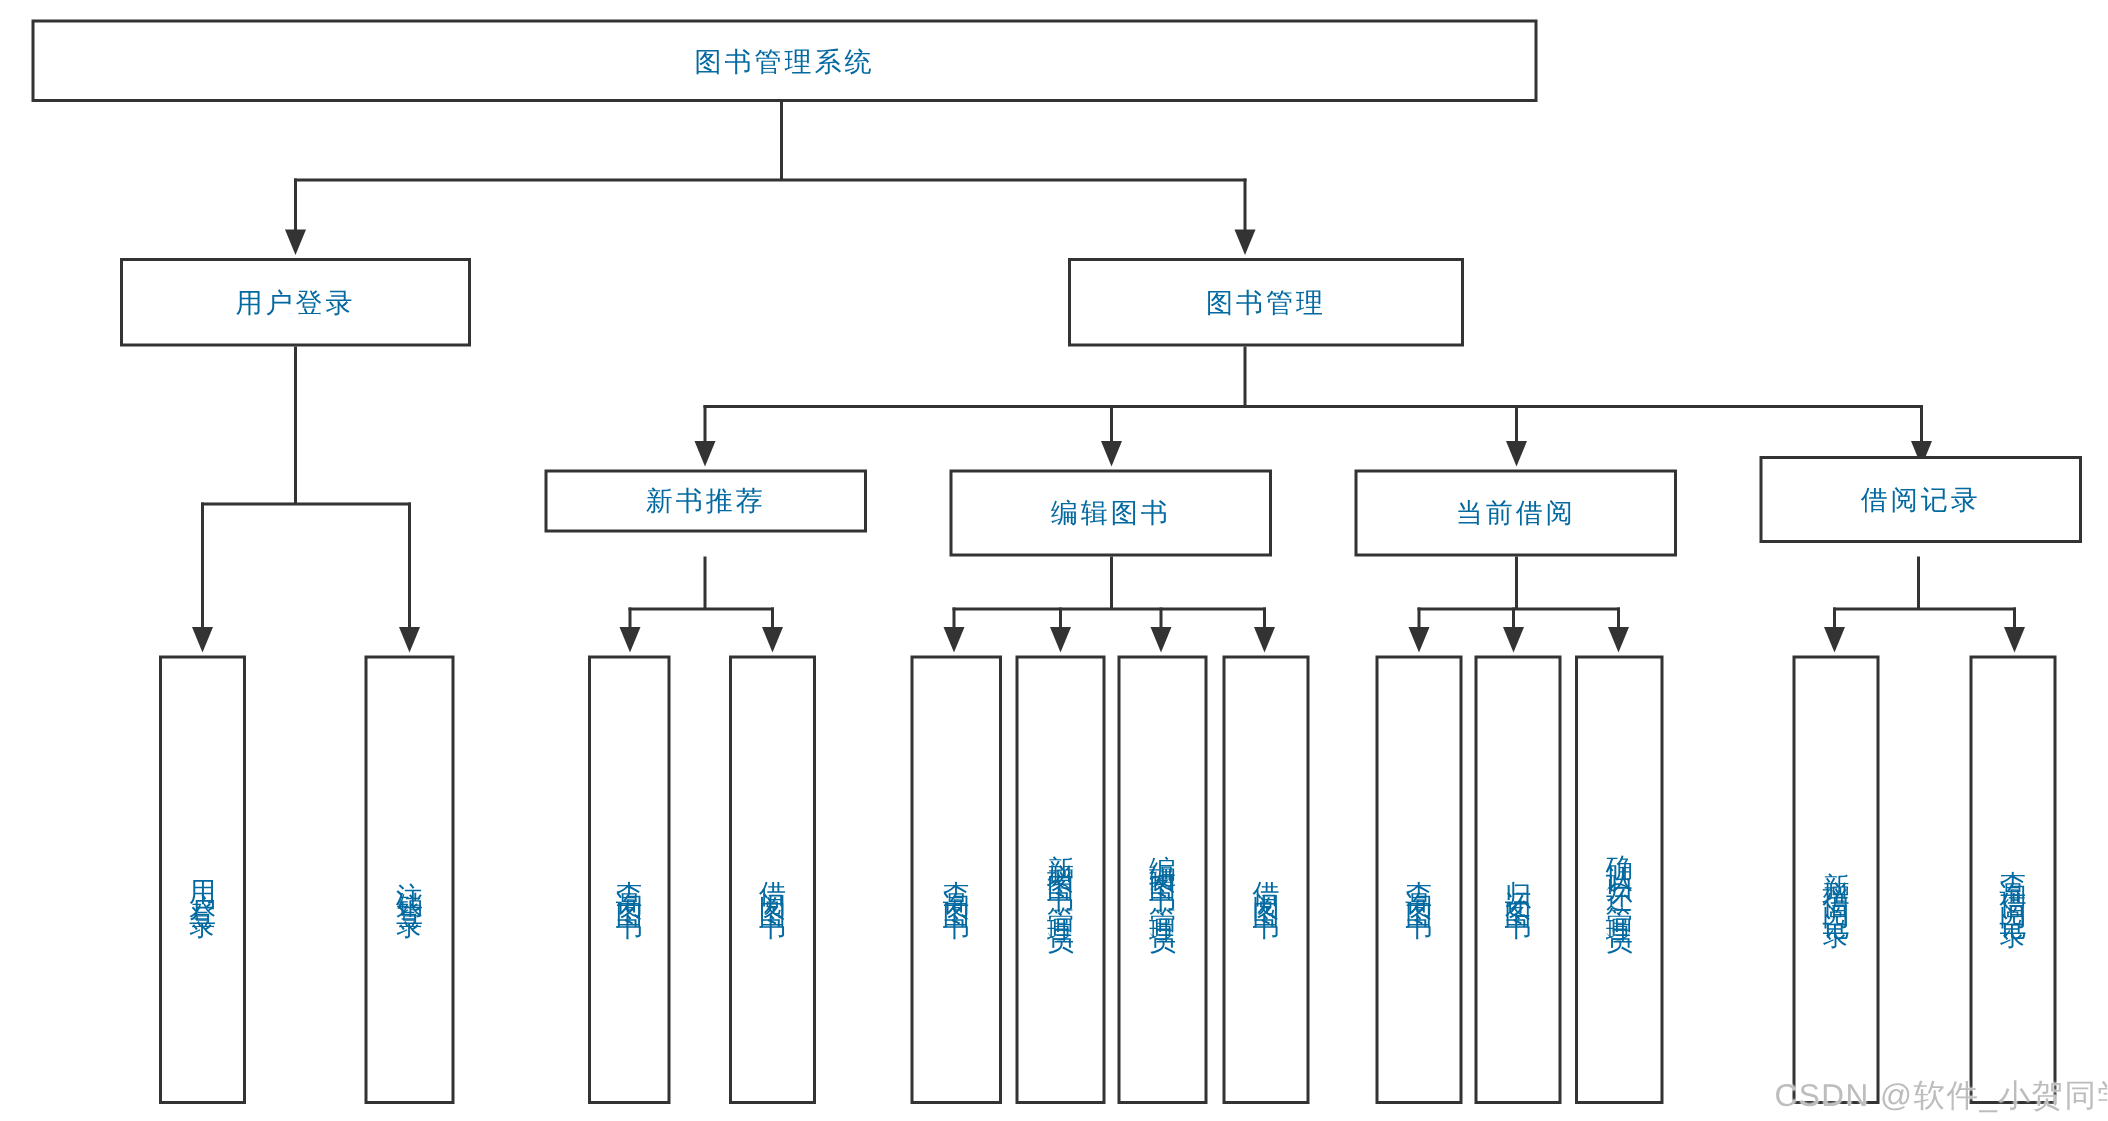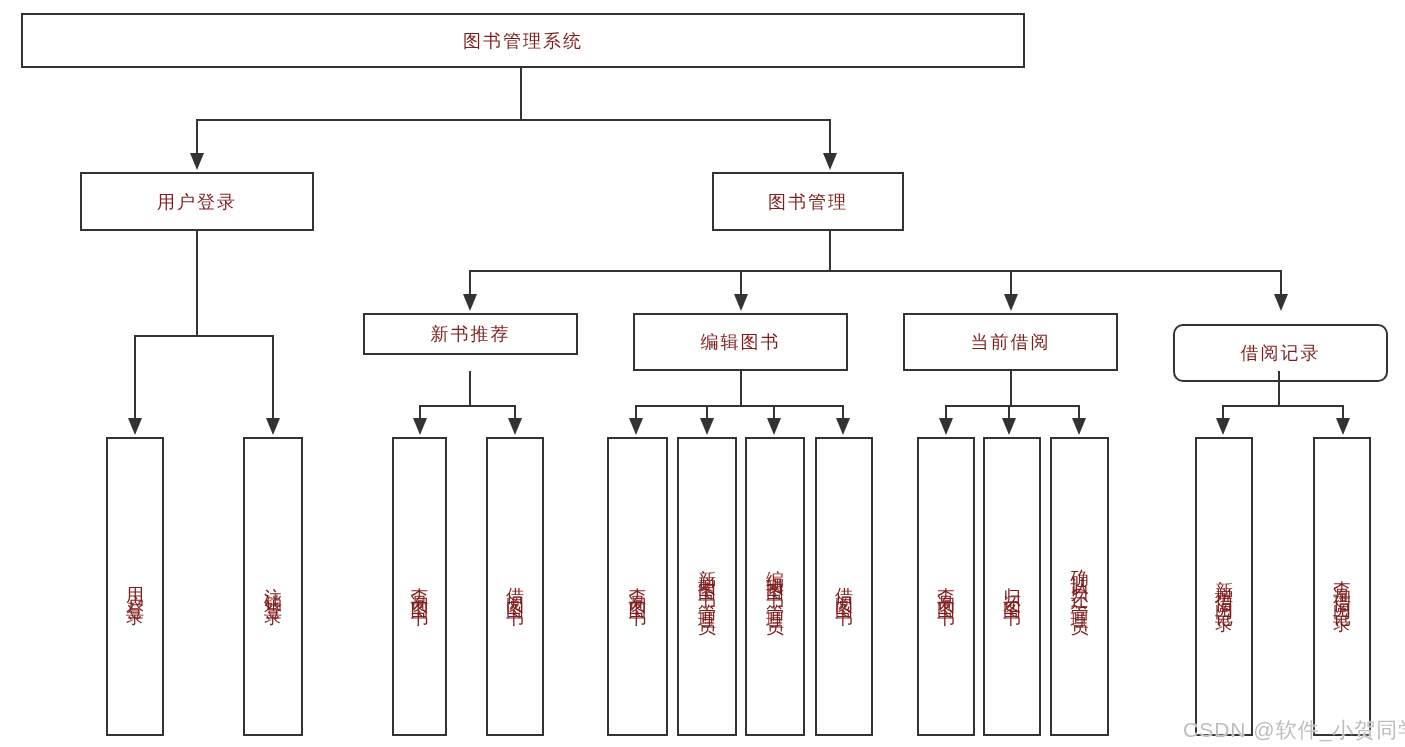--- a/index.html
+++ b/index.html
@@ -3,21 +3,21 @@
 <meta charset="utf-8">
 <style>
   html,body{margin:0;padding:0;background:#ffffff;}
   #canvas{
     position:relative;width:1405px;height:747px;background:#ffffff;
     font-family:"Liberation Sans","DejaVu Sans",sans-serif;overflow:hidden;
   }
   .nbox{
     position:absolute;box-sizing:border-box;border:2px solid #333333;
     background:#ffffff;display:flex;align-items:center;justify-content:center;
-    color:#7f1d1d;
+    color:#0369a1;
   }
   .ht{font-size:18px;letter-spacing:2px;white-space:nowrap;}
   .vt{
     writing-mode:vertical-rl;text-orientation:mixed;
     font-size:18px;letter-spacing:7px;line-height:1;white-space:nowrap;
   }
   .ln{position:absolute;background:#333333;}
   .ar{
     position:absolute;width:0;height:0;
     border-left:7px solid transparent;border-right:7px solid transparent;
@@ -41,21 +41,21 @@
   <div class="ln" style="left:520px;top:68px;width:2px;height:52px;"></div>
   <div class="ln" style="left:196px;top:119px;width:635px;height:2px;"></div>
   <div class="ln" style="left:196px;top:119px;width:2px;height:37px;"></div>
   <div class="ln" style="left:829px;top:119px;width:2px;height:37px;"></div>
   <div class="ar" style="left:190px;top:153px;"></div>
   <div class="ar" style="left:823px;top:153px;"></div>
 
   <div class="nbox" style="left:80px;top:172px;width:234px;height:59px;">
     <span class="ht">用户登录</span>
   </div>
-  <div class="nbox" style="left:712px;top:172px;width:192px;height:59px;">
+  <div class="nbox" style="left:712px;top:172px;width:264px;height:59px;">
     <span class="ht">图书管理</span>
   </div>
 
   <div class="ln" style="left:196px;top:231px;width:2px;height:105px;"></div>
   <div class="ln" style="left:134px;top:335px;width:140px;height:2px;"></div>
   <div class="ln" style="left:134px;top:335px;width:2px;height:85px;"></div>
   <div class="ln" style="left:272px;top:335px;width:2px;height:85px;"></div>
   <div class="ar" style="left:128px;top:418px;"></div>
   <div class="ar" style="left:266px;top:418px;"></div>
 
@@ -72,21 +72,21 @@
 
   <div class="nbox" style="left:363px;top:313px;width:215px;height:42px;">
     <span class="ht">新书推荐</span>
   </div>
   <div class="nbox" style="left:633px;top:313px;width:215px;height:58px;">
     <span class="ht">编辑图书</span>
   </div>
   <div class="nbox" style="left:903px;top:313px;width:215px;height:58px;font-family:Liberation Mono, monospace;">
     <span class="ht">当前借阅</span>
   </div>
-  <div class="nbox" style="left:1173px;top:324px;width:215px;height:58px;border-radius:10px;">
+  <div class="nbox" style="left:1173px;top:304px;width:215px;height:58px;">
     <span class="ht">借阅记录</span>
   </div>
 
   <div class="ln" style="left:469px;top:371px;width:2px;height:35px;"></div>
   <div class="ln" style="left:419px;top:405px;width:97px;height:2px;"></div>
   <div class="ln" style="left:419px;top:405px;width:2px;height:15px;"></div>
   <div class="ln" style="left:514px;top:405px;width:2px;height:15px;"></div>
   <div class="ar" style="left:413px;top:418px;"></div>
   <div class="ar" style="left:508px;top:418px;"></div>
 

